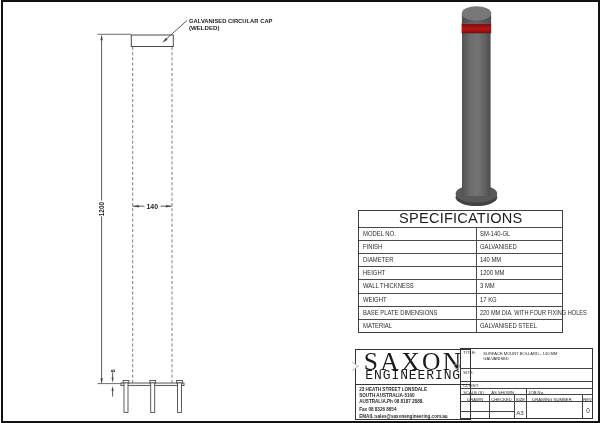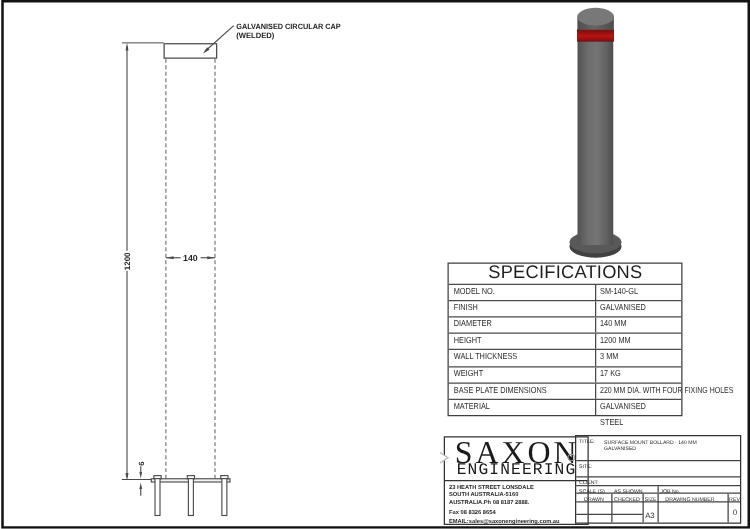--- a/index.html
+++ b/index.html
@@ -110,21 +110,21 @@
   <g>
     <rect x="461.6" y="23.3" width="29.6" height="10" fill="url(#redGrad)"></rect>
   </g>
 
   <g>
     <rect x="461.9" y="13.5" width="29.2" height="10.2" fill="url(#capSideGrad)"></rect>
     <ellipse cx="476.5" cy="13.4" rx="14.7" ry="7.2" fill="#787878"></ellipse>
   </g>
 </svg>
 
-<div class="abs" style="left:358.3px;top:210.3px;width:188px;border:1.2px solid #3f3f3f;box-sizing:border-box;">
+<div class="abs" style="left:358.3px;top:210.3px;width:205px;border:1.2px solid #3f3f3f;box-sizing:border-box;">
 
   <div style="height:15.4px;border-bottom:1px solid #4a4a4a;text-align:center;font-size:14.6px;color:#1e1e1e;line-height:14.4px;letter-spacing:0.2px;">SPECIFICATIONS</div>
 
   <div style="display:flex;height:12.2px;border-bottom:0.8px solid #4a4a4a;font-size:7px;color:#2c2c2c;">
     <div style="width:118px;flex-shrink:0;border-right:1px solid #4a4a4a;padding-left:4px;line-height:12.8px;box-sizing:border-box;white-space:nowrap;overflow:hidden;"><span style="display:inline-block;transform:scaleX(0.84);transform-origin:0 50%;">MODEL NO.</span></div>
     <div style="flex:1;padding-left:3px;line-height:12.8px;"><span style="display:inline-block;transform:scaleX(0.84);transform-origin:0 50%;">SM-140-GL</span></div>
   </div>
 
   <div style="display:flex;height:12.2px;border-bottom:0.8px solid #4a4a4a;font-size:7px;color:#2c2c2c;">
     <div style="width:118px;flex-shrink:0;border-right:1px solid #4a4a4a;padding-left:4px;line-height:12.8px;box-sizing:border-box;white-space:nowrap;overflow:hidden;"><span style="display:inline-block;transform:scaleX(0.84);transform-origin:0 50%;">FINISH</span></div>

